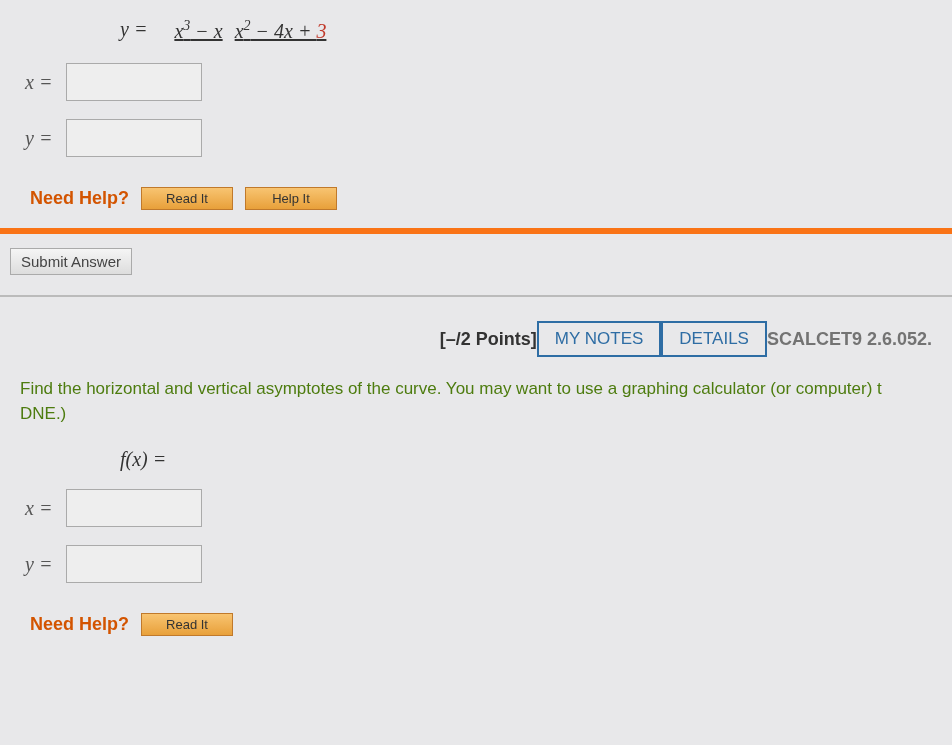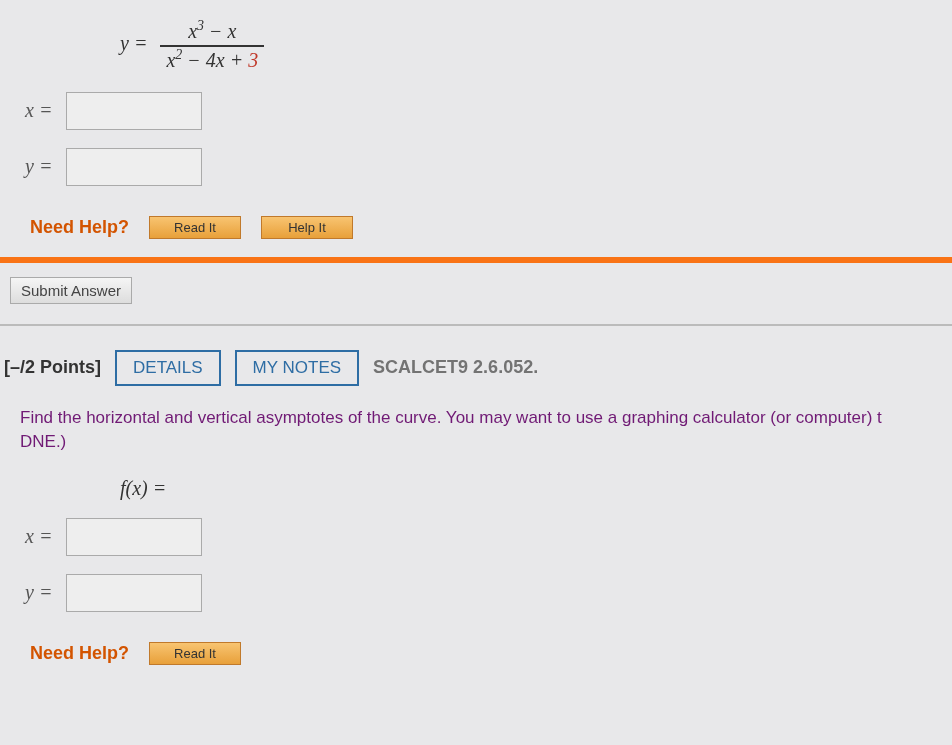--- a/index.html
+++ b/index.html
@@ -15,24 +15,25 @@
     }
     .equation-block {
       font-family: 'Times New Roman', serif;
       font-style: italic;
       font-size: 20px;
       margin: 18px 0 18px 100px;
       color: #333;
     }
     .fraction {
       display: inline-flex;
-      flex-direction: column;
+      flex-direction: row;
       align-items: center;
       vertical-align: middle;
-      margin-left: 8px;
+      margin-left: 16px;
+      text-decoration: underline;
     }
     .fraction .num, .fraction .den {
       padding: 2px 6px;
       white-space: nowrap;
     }
     .fraction .bar {
       height: 1.5px;
       background: #333;
       width: 100%;
     }
@@ -51,21 +52,21 @@
       width: 130px;
       height: 34px;
       border: 1px solid #aaa;
       background: #eee;
       margin-left: 14px;
     }
     .need-help {
       margin: 30px 0 18px 10px;
       display: flex;
       align-items: center;
-      gap: 20px;
+      gap: 12px;
     }
     .need-help-label {
       color: #d35400;
       font-weight: bold;
       font-size: 18px;
     }
     .help-btn {
       display:inline-block;
       background: linear-gradient(#f8c471, #e8a03a);
       border: 1px solid #c0792b;
@@ -86,23 +87,23 @@
       border: 1px solid #aaa;
       padding: 4px 10px;
       font-size: 15px;
       color: #444;
       cursor: pointer;
     }
     .divider-strong { border-top: 2px solid #bbb; margin-top: 2px;}
     .q-header {
       display: flex;
       align-items: center;
-      gap: 14px;
       padding: 24px 0 14px 0;
       margin-left: -20px;
+      justify-content: flex-end;
     }
     .points {
       font-weight: bold;
       font-size: 18px;
       color: #333;
       margin-left: 4px;
     }
     .outline-btn {
       border: 2px solid #2e6da4;
       color: #2e6da4;
@@ -111,21 +112,21 @@
       font-size: 17px;
       font-weight: 500;
       cursor: pointer;
     }
     .source {
       font-weight: bold;
       font-size: 18px;
       color: #737373;
     }
     .prompt {
-      color: #701a75;
+      color: #4d7c0f;
       font-size: 17px;
       line-height: 1.45;
       padding-top: 6px;
       padding-bottom: 4px;
     }
   </style>
 </head>
 <body>
 
 <div class="section">
@@ -156,22 +157,22 @@
 
 <div class="submit-area">
   <button class="submit-btn">Submit Answer</button>
 </div>
 
 <div class="divider-strong"></div>
 
 <div class="section">
   <div class="q-header">
     <span class="points">[–/2 Points]</span>
+    <button class="outline-btn">MY NOTES</button>
     <button class="outline-btn">DETAILS</button>
-    <button class="outline-btn">MY NOTES</button>
     <span class="source">SCALCET9 2.6.052.</span>
   </div>
 
   <div class="prompt">
     <span>Find the horizontal and vertical asymptotes of the curve. You may want to use a graphing calculator (or computer) t</span><br>
     <span>DNE.)</span>
   </div>
 
   <div class="equation-block">
     <span>f(x) =</span>

